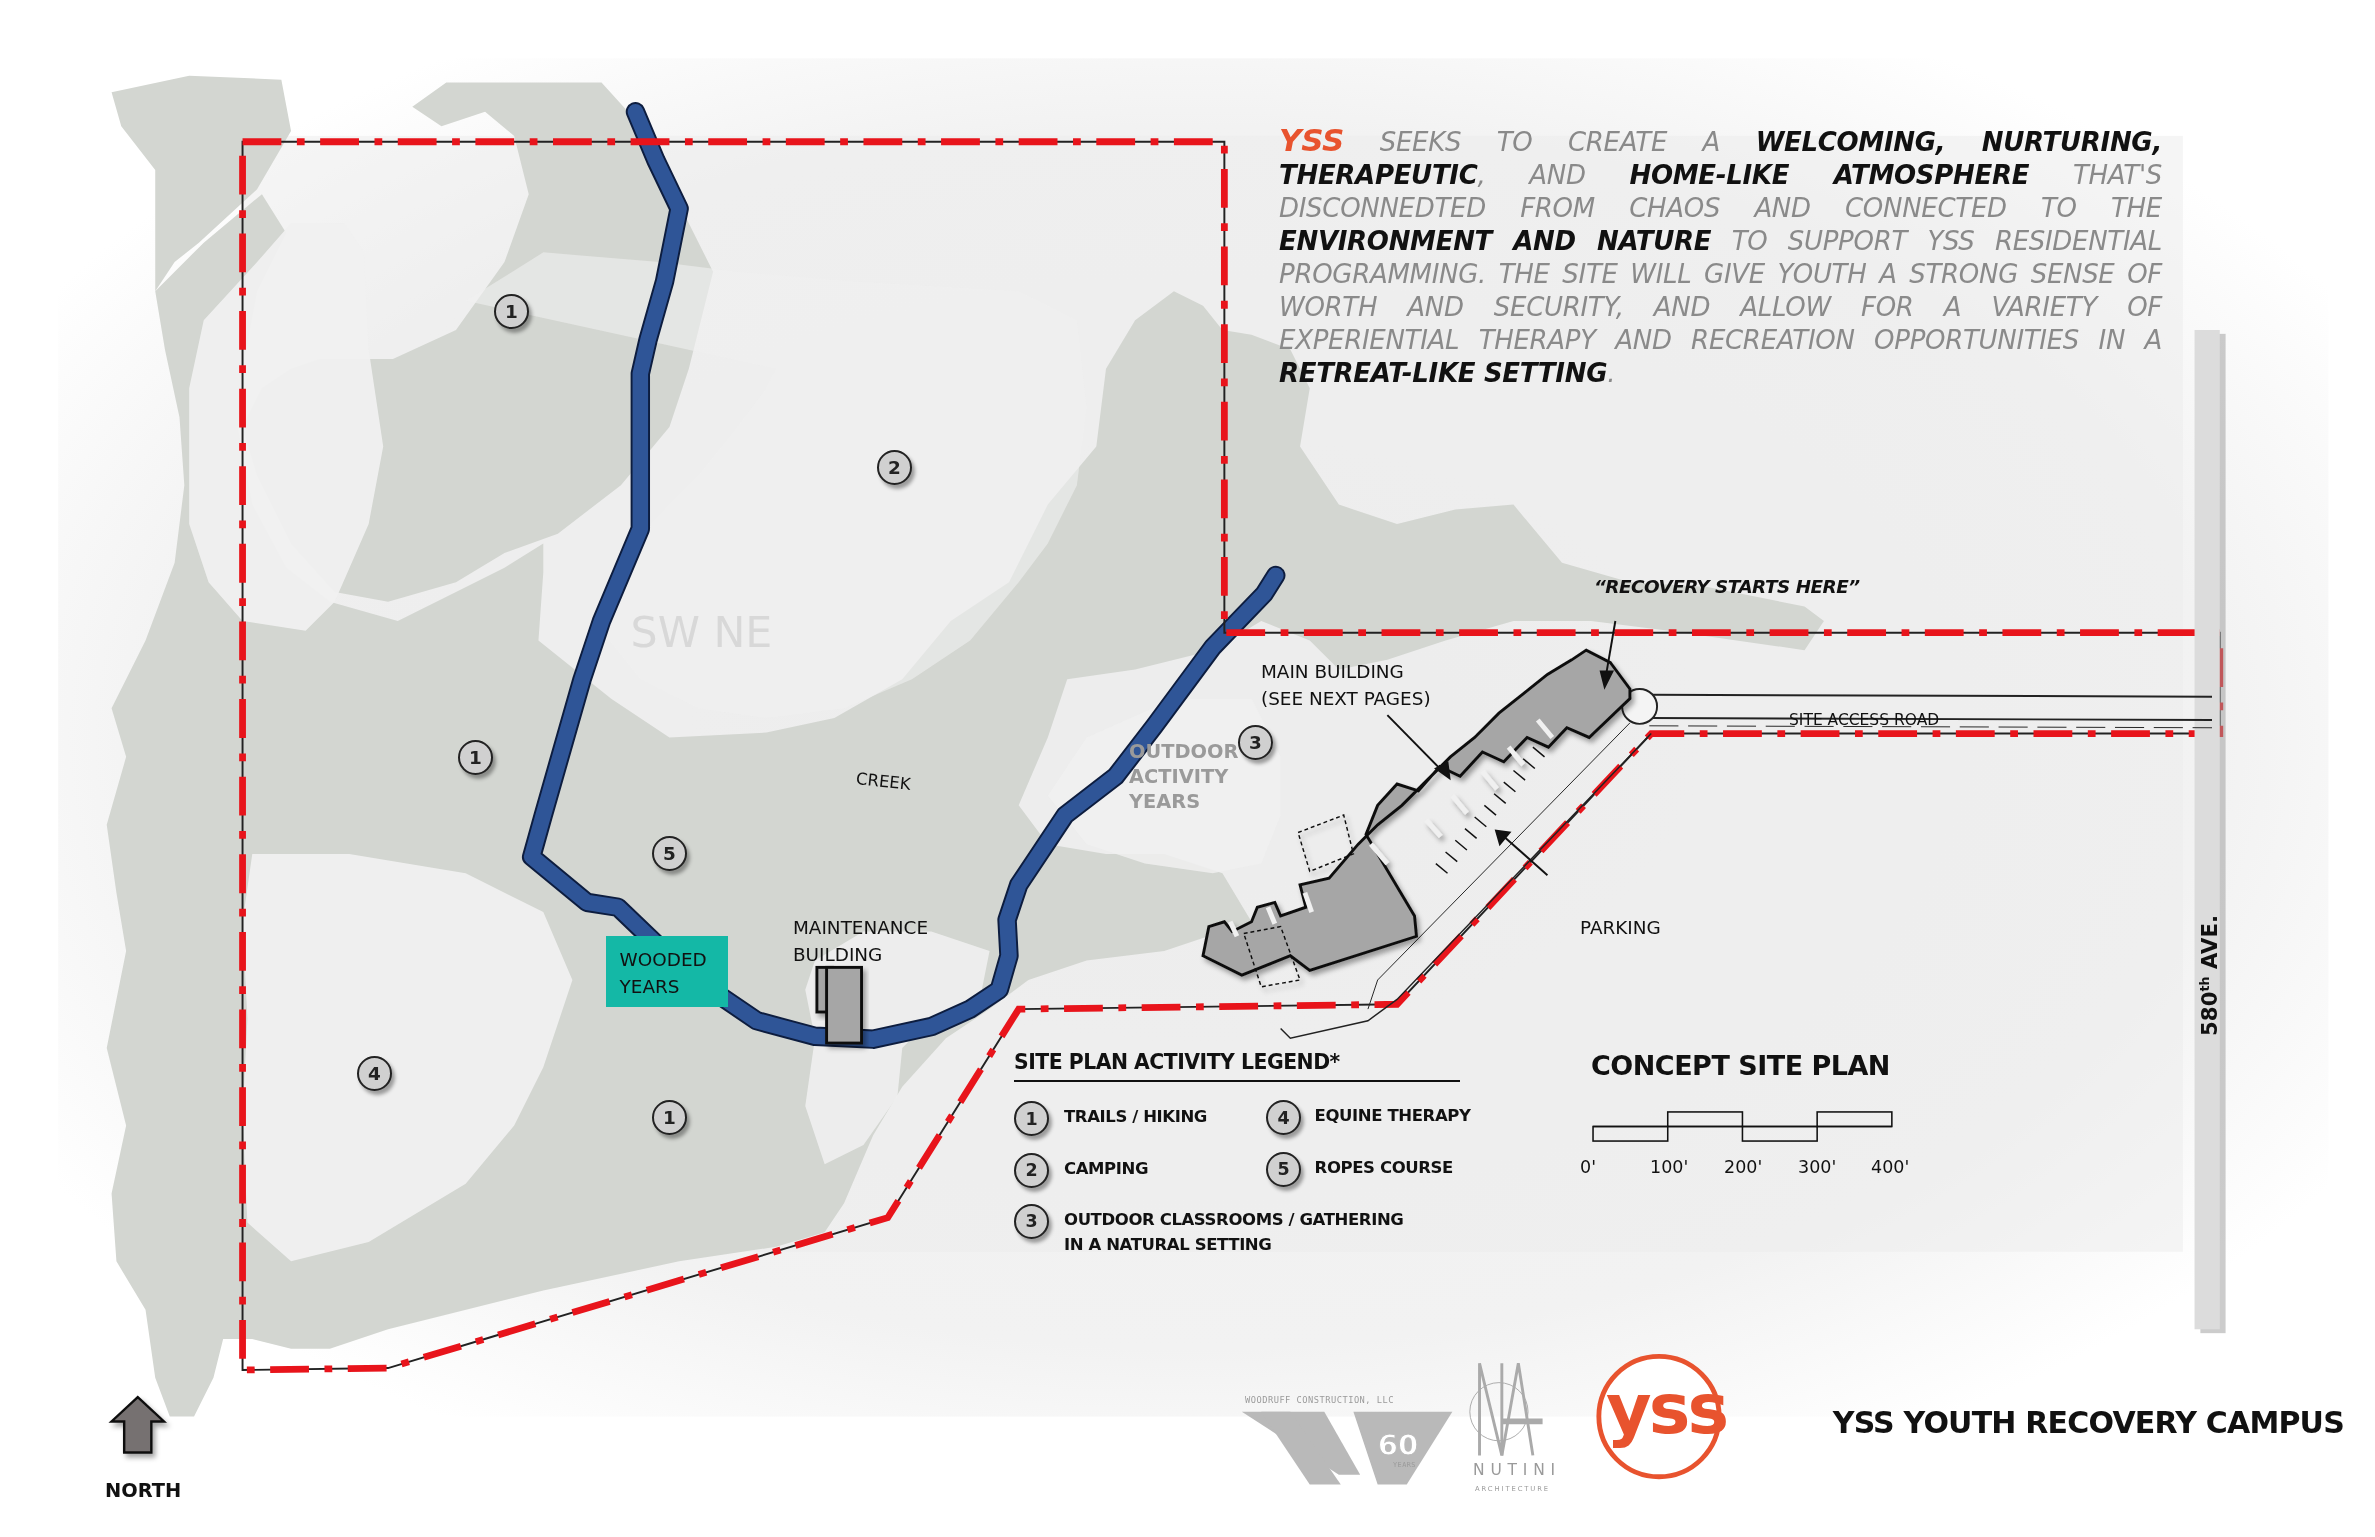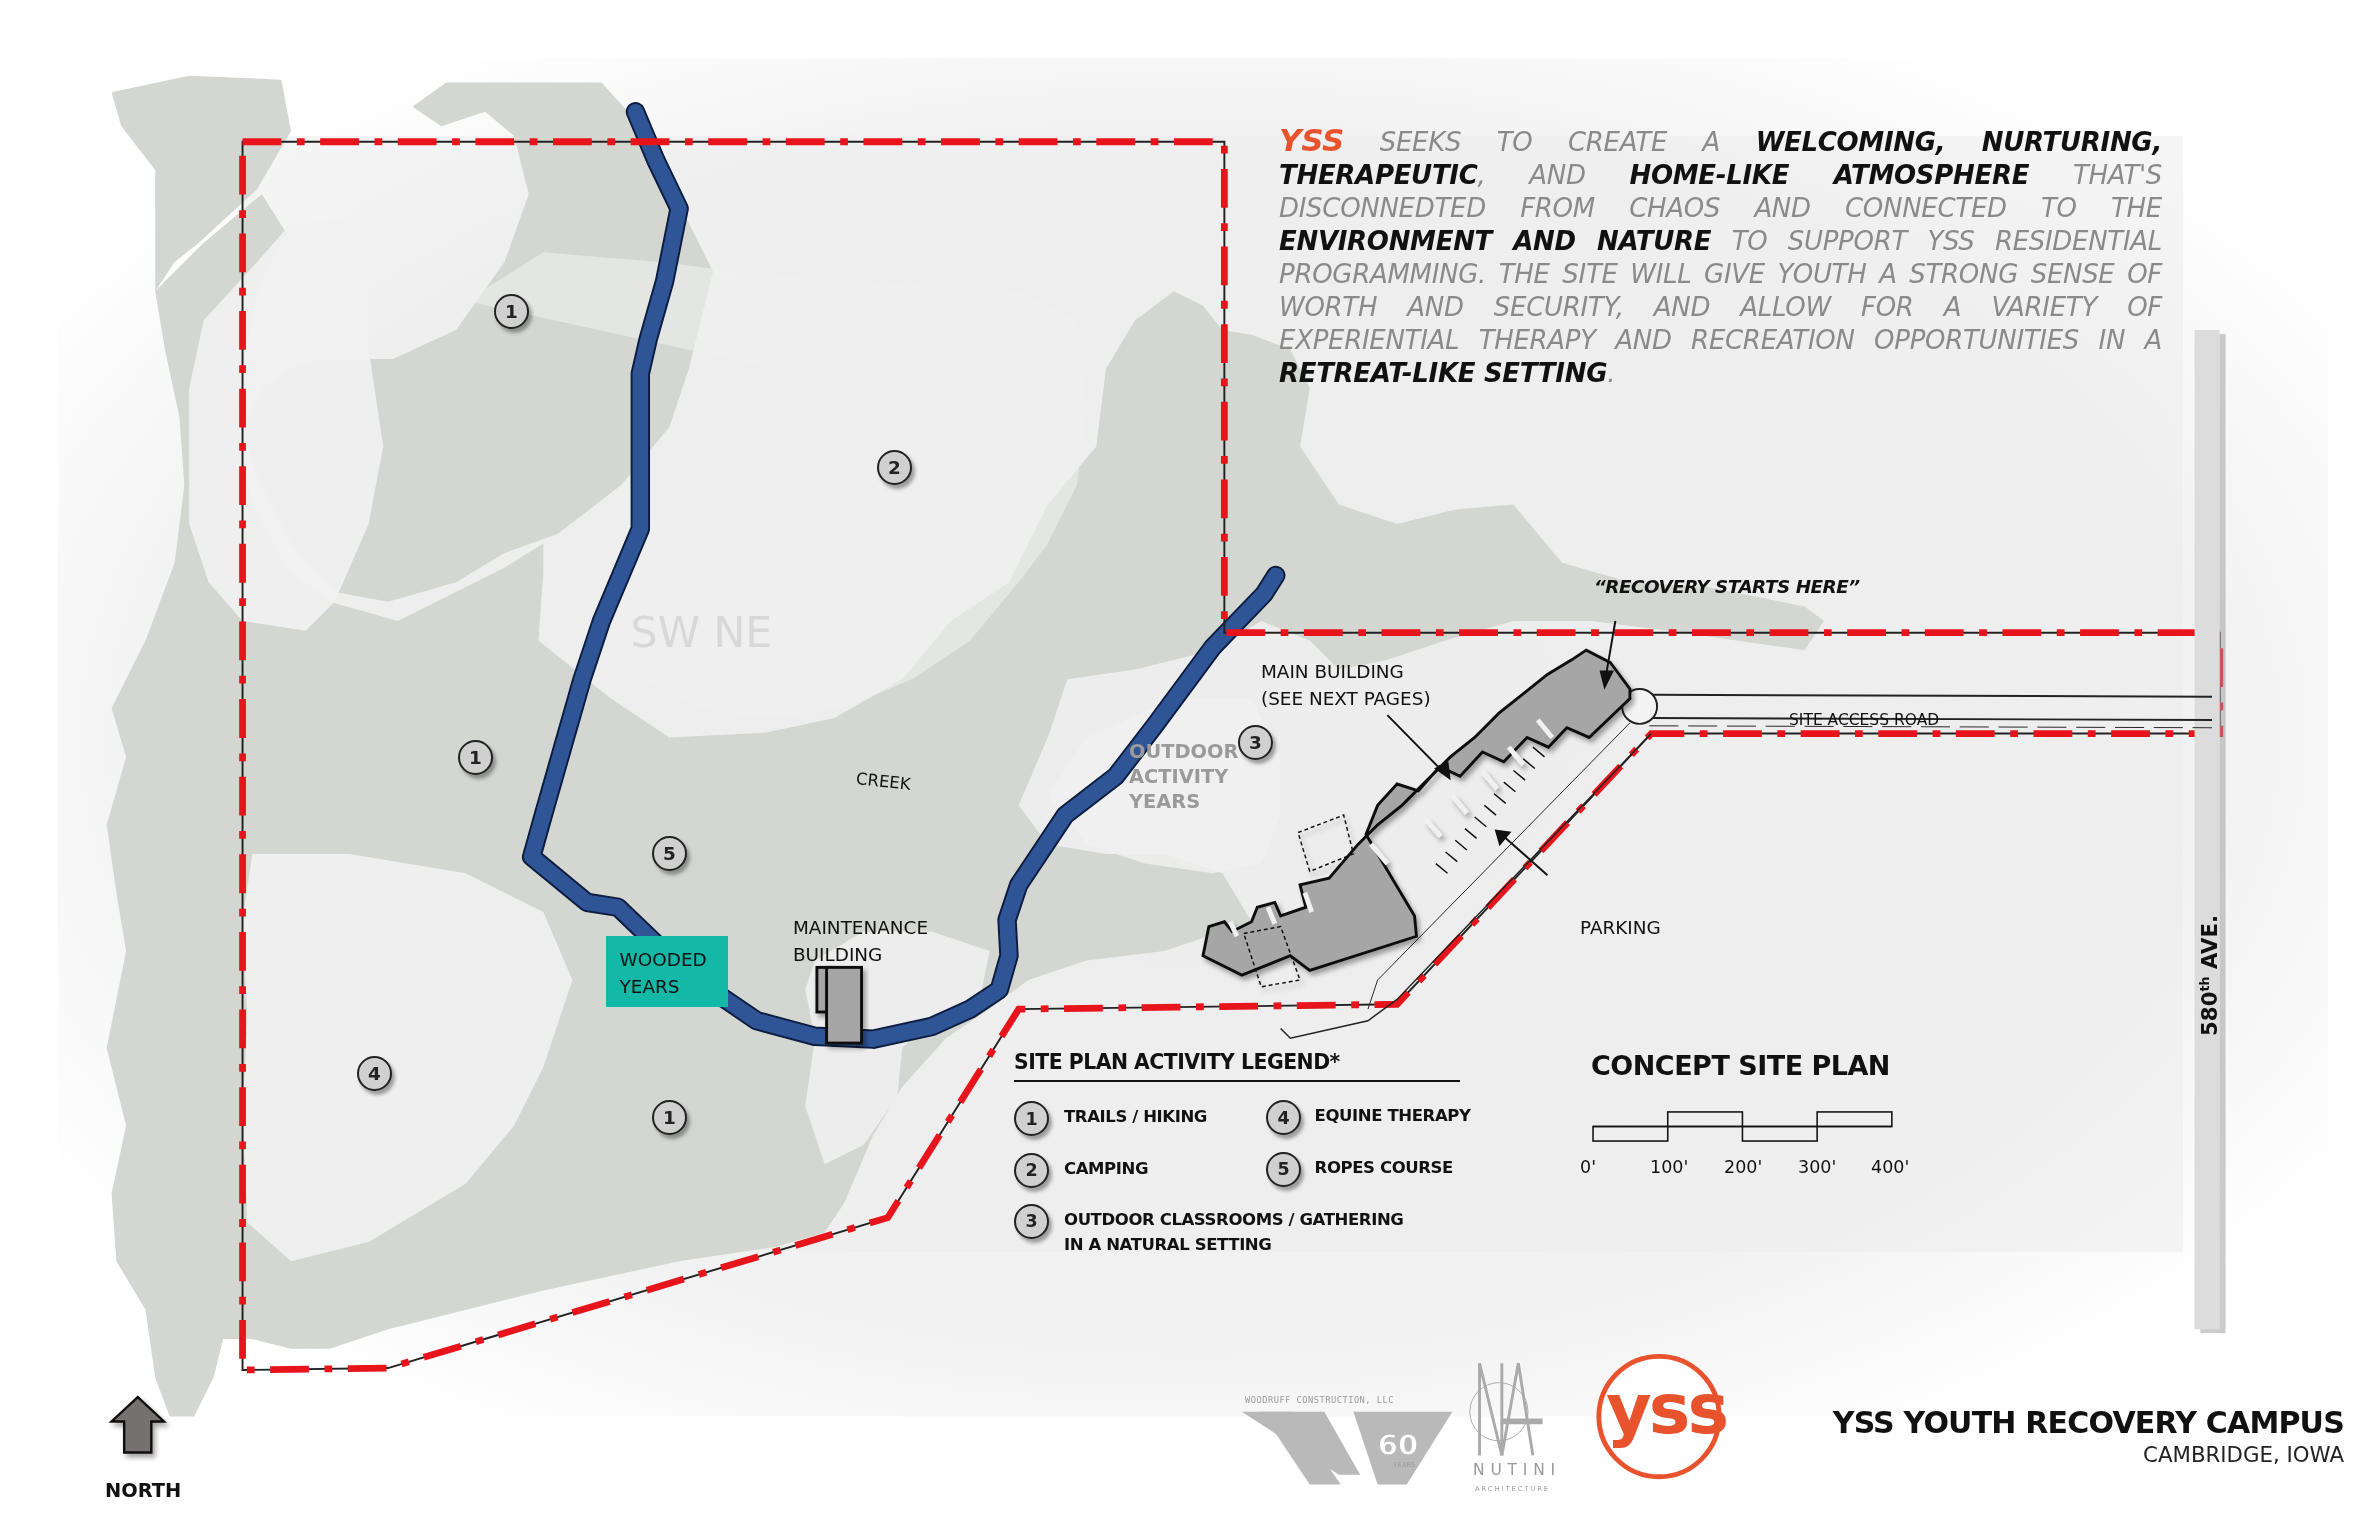--- a/index.html
+++ b/index.html
@@ -296,15 +296,14 @@
 <div class="abs north-label" style="left:105px;top:1479px;">NORTH</div>
 
 <div class="abs logo-text-small" style="left:1245px;top:1395px;">WOODRUFF CONSTRUCTION, LLC</div>
 <div class="abs logo-text-small" style="left:1393px;top:1461px;font-size:6.8px;">YEARS</div>
 <div class="abs nutini-text" style="left:1473px;top:1461px;">NUTINI</div>
 <div class="abs nutini-sub" style="left:1475px;top:1485px;">ARCHITECTURE</div>
 <div class="abs yss-logo-text" style="left:1606px;top:1368px;">yss</div>
 
 <div class="abs" style="right:31px;top:1405px;">
   <div class="title-main">YSS YOUTH RECOVERY CAMPUS</div>
-  <div class="title-sub">CAMBRIDGE, IOWA</div>
 </div>
 
 
 </body></html>

